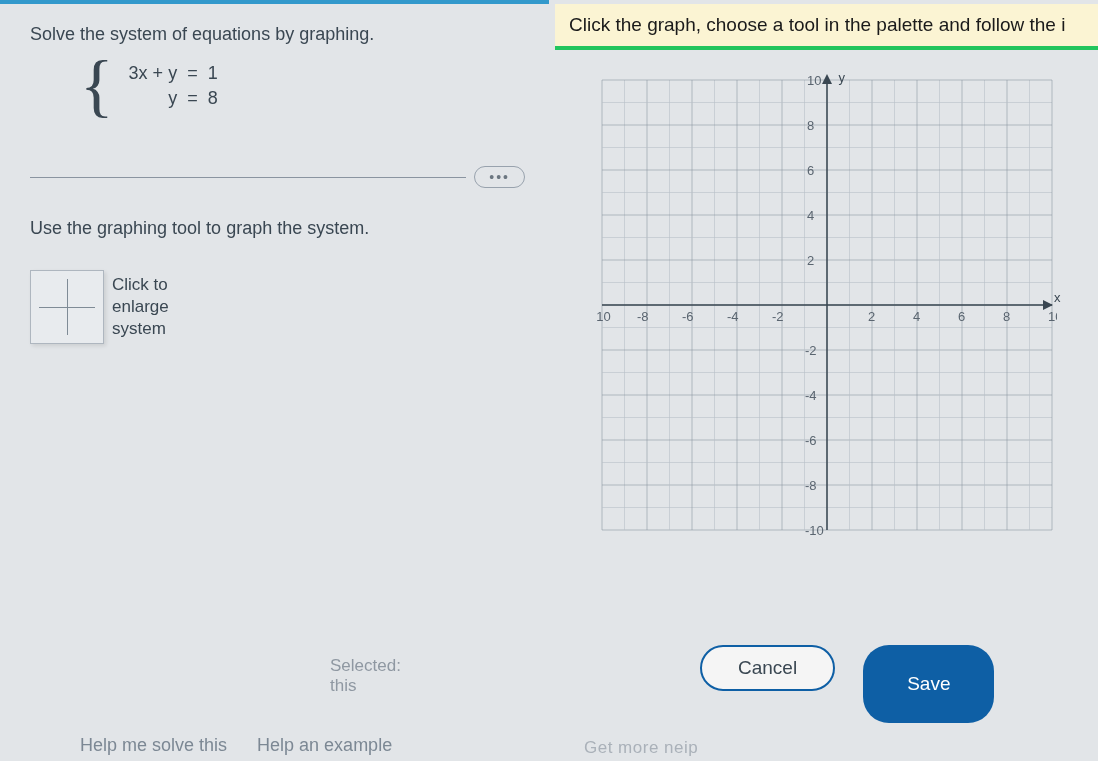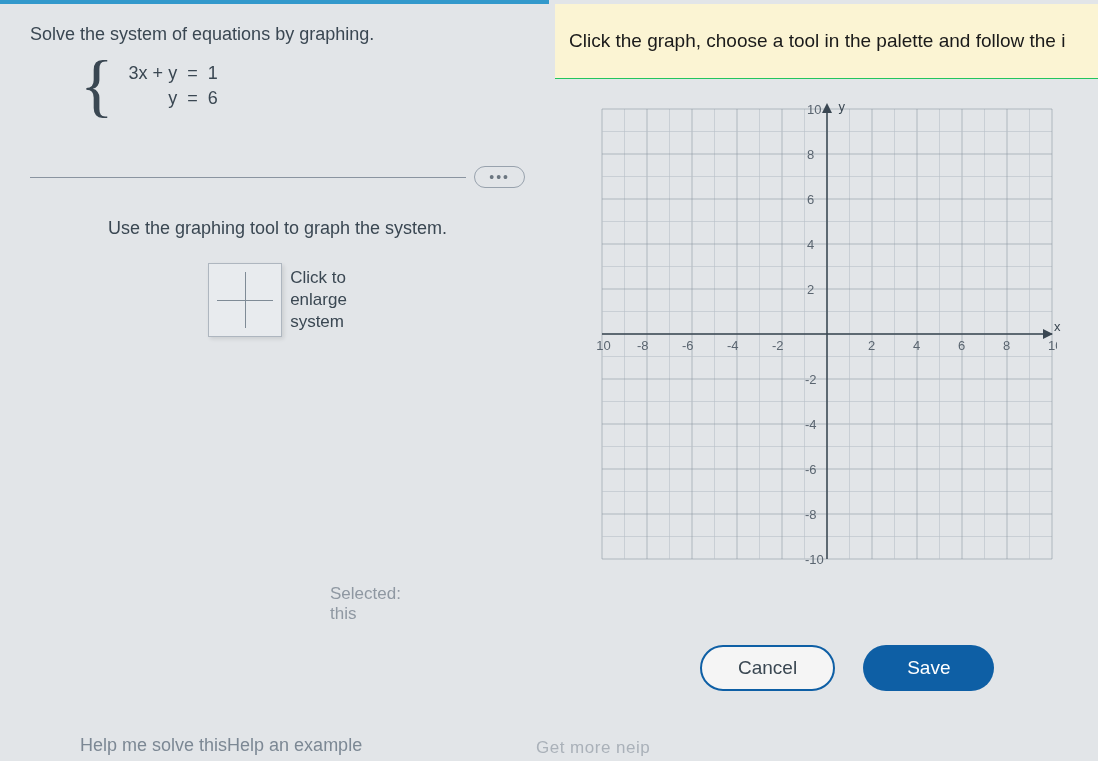--- a/index.html
+++ b/index.html
@@ -67,28 +67,26 @@
       margin-left: 8px;
       color: #6b7680;
       font-size: 14px;
       background: #e2e5e8;
       letter-spacing: 2px;
       cursor: pointer;
     }
     .instruction {
       font-size: 18px;
       color: #3a4752;
-      margin-bottom: 24px;
-      text-align: center;
+      margin-bottom: 31px;
     }
     .graph-thumb-row {
       display: flex;
       align-items: center;
       gap: 8px;
-      justify-content: center;
     }
     .graph-thumb {
       width: 74px;
       height: 74px;
       border: 1px solid #aeb6bf;
       background: #e8ebee;
       box-shadow: 2px 2px 4px rgba(0,0,0,0.1);
       position: relative;
       cursor: pointer;
     }
@@ -108,24 +106,24 @@
       color: #3a4752;
       line-height: 1.3;
     }
     .right-panel {
       flex: 1;
       background: #e2e5e8;
       position: relative;
     }
     .hint-banner {
       background: #fbf4d3;
-      padding: 26px 14px;
+      padding: 10px 14px;
       font-size: 19px;
       color: #1a1a1a;
-      border-bottom: 1px solid #22c55e;
+      border-bottom: 4px solid #22c55e;
       white-space: nowrap;
       overflow: hidden;
     }
     .graph-area {
       display: flex;
       justify-content: center;
       padding: 20px 0 10px;
     }
     .grid-wrap {
       position: relative;
@@ -143,21 +141,21 @@
     .axis-label-x {
       position: absolute;
       right: -4px;
       top: 220px;
       font-size: 13px;
       color: #3a4752;
     }
     .selected-block {
       position: absolute;
       left: 330px;
-      top: 584px;
+      top: 656px;
       color: #8f98a2;
       font-size: 17px;
     }
     .buttons-row {
       position: absolute;
       left: 700px;
       top: 645px;
       display: flex;
       gap: 28px;
       align-items: flex-start;
@@ -169,55 +167,56 @@
       border-radius: 26px;
       padding: 10px 36px;
       font-size: 19px;
       cursor: pointer;
     }
     .btn-save {
       border: none;
       background: #0e5fa5;
       color: #fff;
       border-radius: 26px;
-      padding: 12px 44px;
+      padding: 28px 44px;
       font-size: 19px;
       cursor: pointer;
     }
     .footer-links {
       position: absolute;
       left: 80px;
       top: 735px;
       display: flex;
+      gap: 30px;
       color: #7c8894;
       font-size: 18px;
     }
     .footer-link { cursor: pointer; }
     .get-more {
       position: absolute;
-      left: 536px;
+      left: 584px;
       top: 738px;
       color: #aab1b9;
       font-size: 17px;
       letter-spacing: 0.5px;
     }
   </style>
 </head>
 <body>
 
 <div class="top-bar"></div>
 
 <div class="container">
   <div class="left-panel">
     <div class="question-text">Solve the system of equations by graphing.</div>
     <div class="equations">
       <div class="brace">{</div>
       <div class="eq-lines">
         <div class="eq-line">3x + y  =  1</div>
-        <div class="eq-line">      y  =  6</div>
+        <div class="eq-line">      y  =  8</div>
       </div>
     </div>
     <div class="divider-row">
       <div class="hr-line"></div>
       <div class="dots-btn">•••</div>
     </div>
     <div class="instruction">Use the graphing tool to graph the system.</div>
     <div class="graph-thumb-row">
       <div class="graph-thumb"></div>
       <div class="thumb-label">

